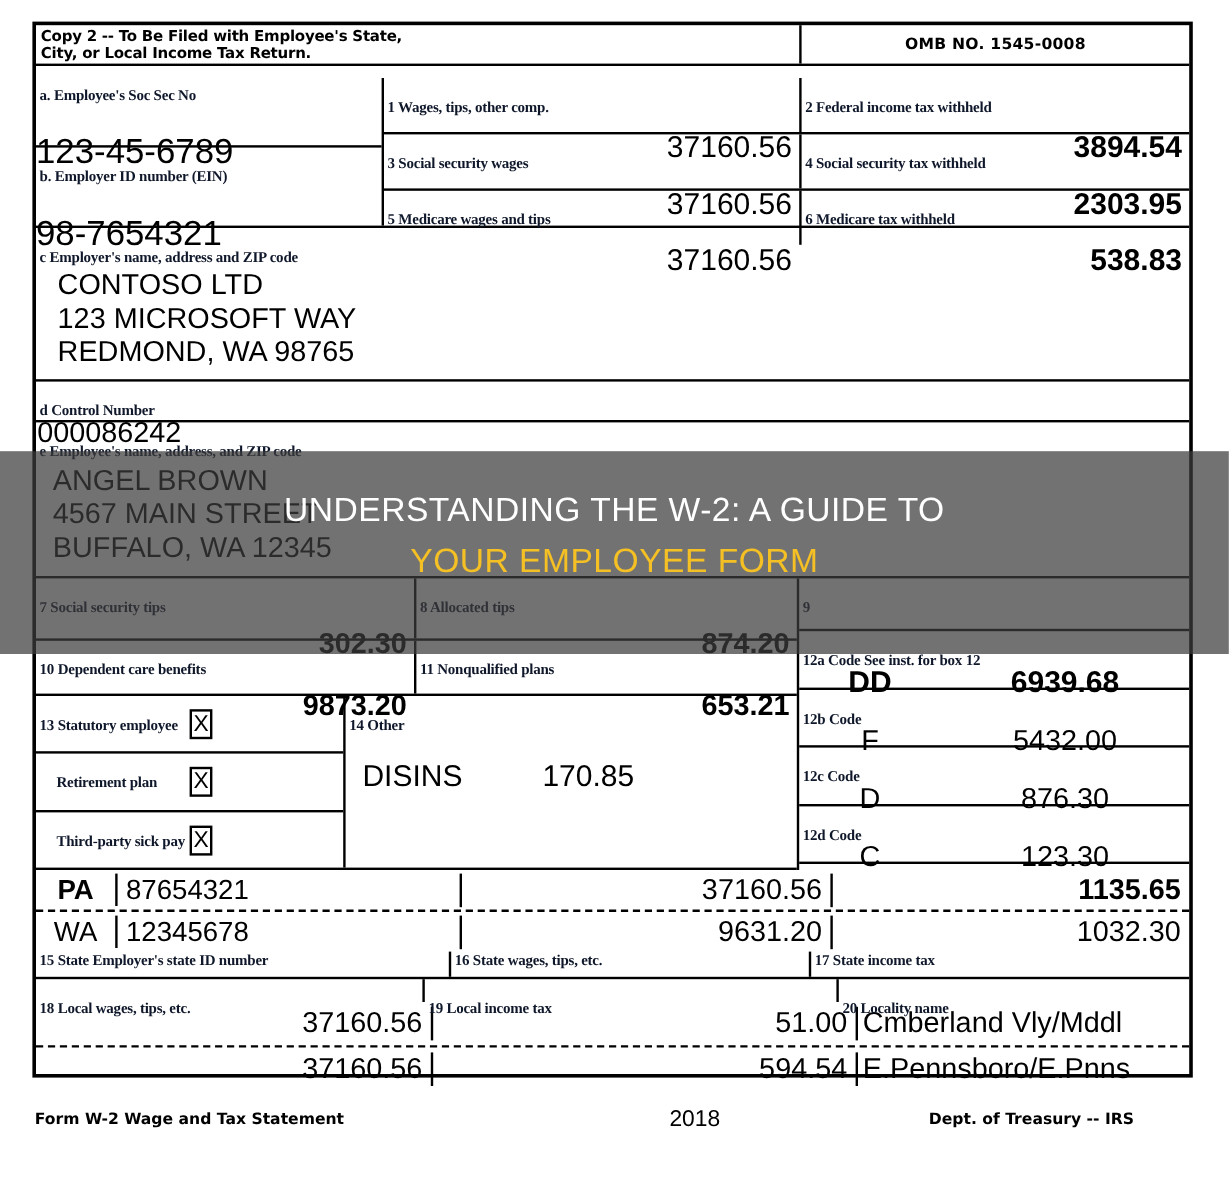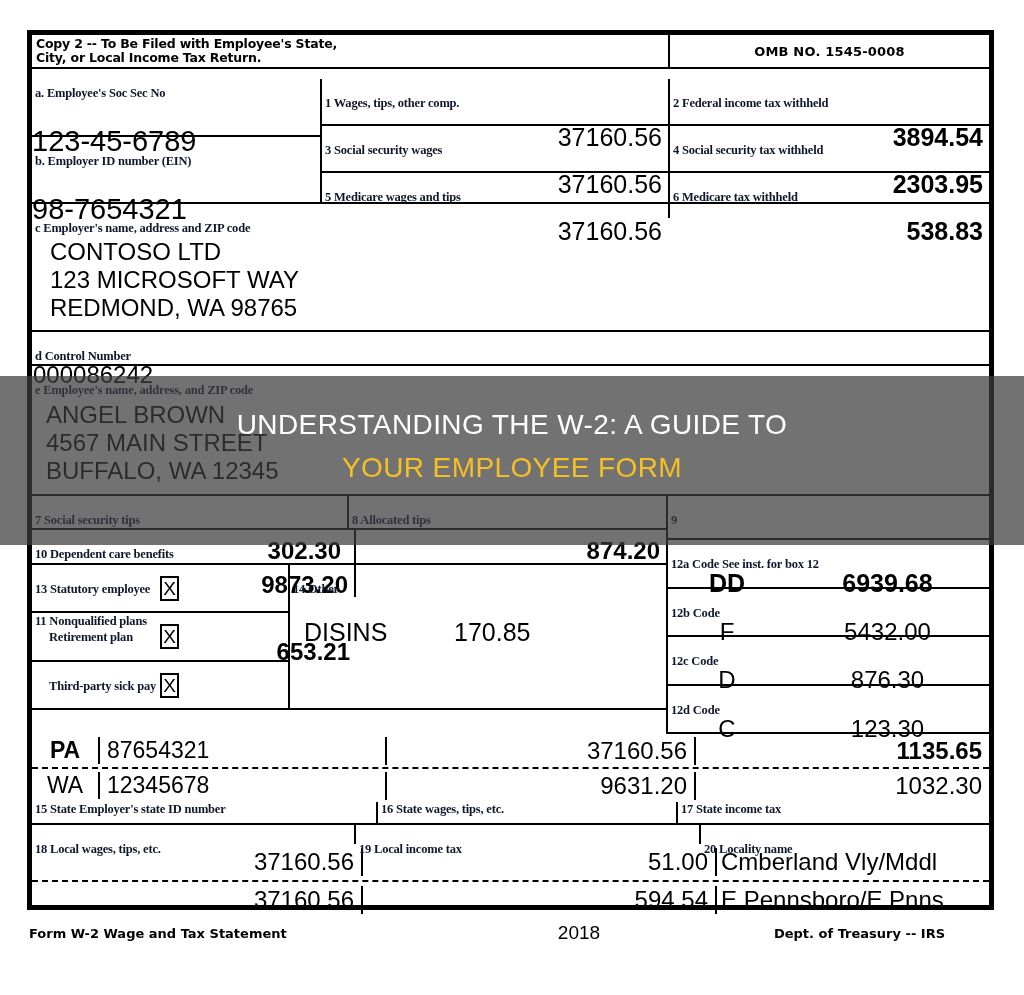--- a/index.html
+++ b/index.html
@@ -7,23 +7,23 @@
     width:1024px;height:995px;
     background:#ffffff;
     font-family:"Liberation Sans",sans-serif;
     position:relative;
     overflow:hidden;
   }
 
   
   #w2-form{
     position:absolute;
-    left:27px;top:30px;
+    left:27px;top:18px;
     width:967px;height:880px;
-    border:5px solid #000000;
+    border:3px solid #000000;
     box-sizing:border-box;
     background:#fff;
   }
   .row{display:flex;width:100%;box-sizing:border-box;}
   .cell{box-sizing:border-box;position:relative;}
 
   .lbl{
     font-family:Liberation Serif, serif;
     font-weight:bold;
     font-size:12.5px;
@@ -91,22 +91,22 @@
 
   
   #employee{height:130px;}
   #employee .addr{
     font-family:"Liberation Sans",sans-serif;
     font-size:24px;line-height:1.17;
     padding:4px 0 0 14px;
   }
 
   
-  #r789{height:34px;}
-  #r1011{height:35px;flex-direction:column;}
+  #r789{height:52px;}
+  #r1011{height:46px;}
   .c7{width:324px;}
   .c8{width:324px;}
   #r789 .val,#r1011 .val{font-size:24px;margin-top:12px;font-weight:bold;}
 
   
   #midsection{display:flex;}
   #mid-left{width:636px;}
   #mid-right{flex:1;}
   .c12{height:48.5px;}
   .c12 .pair{display:flex;align-items:baseline;margin-top:-2px;}

